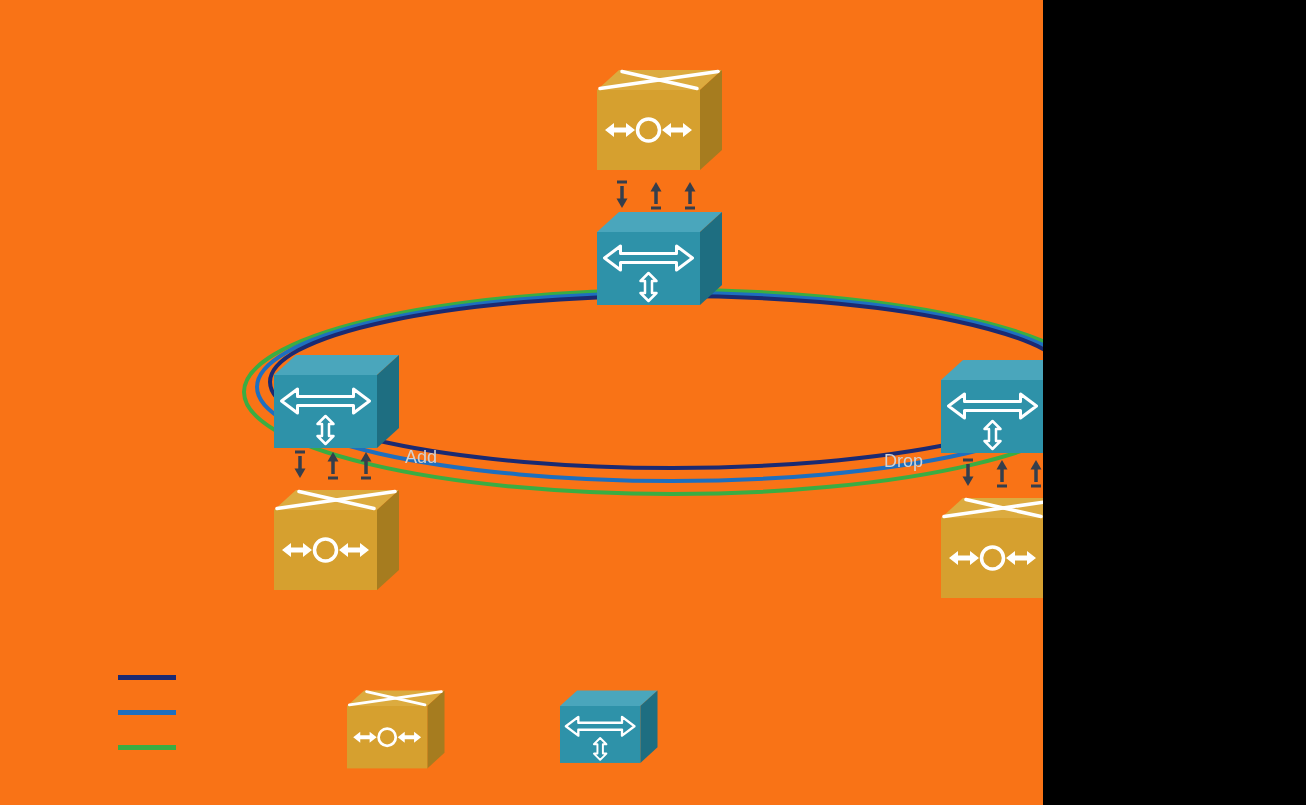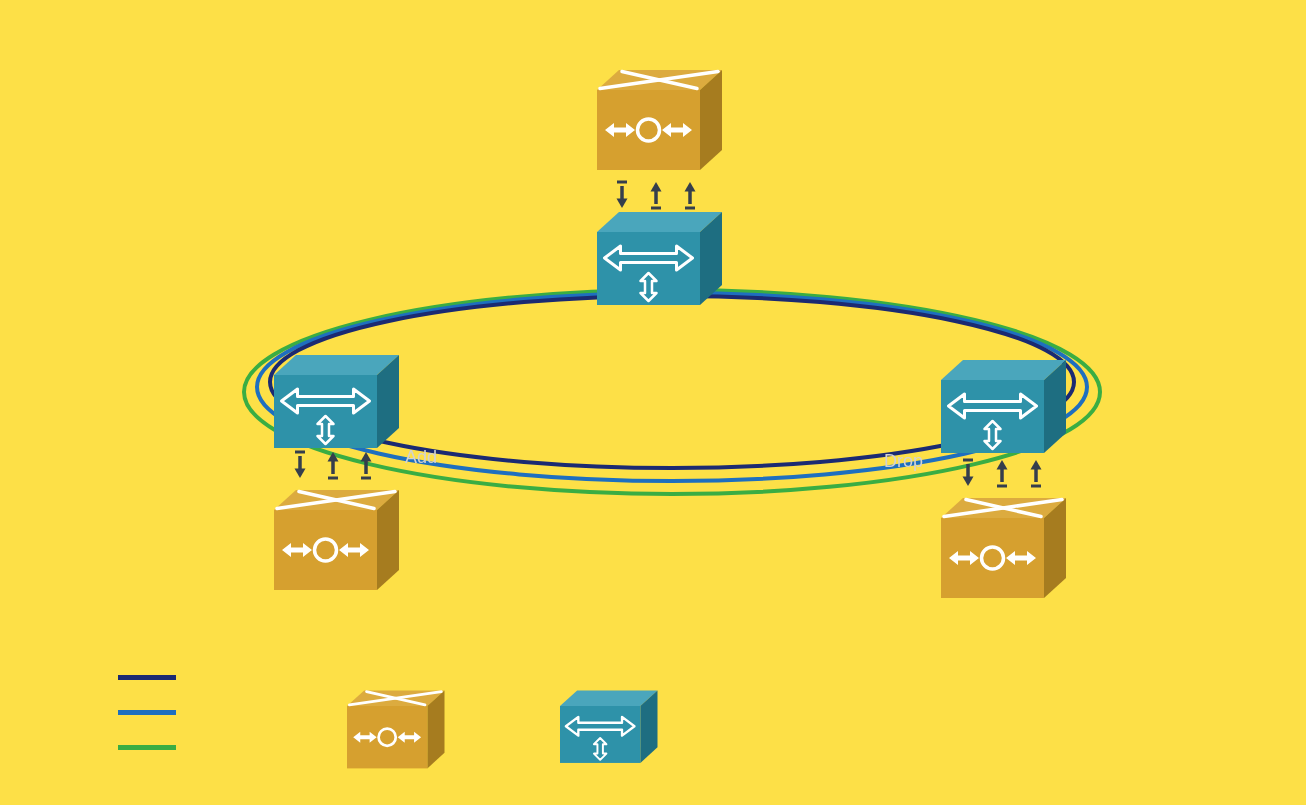--- a/index.html
+++ b/index.html
@@ -2,23 +2,23 @@
 <html><head>
 <meta charset="utf-8">
 <style>
   html, body {
     margin: 0;
     padding: 0;
     background: #000000;
   }
   .stage {
     position: relative;
-    width: 1306px;
+    width: 1043px;
     height: 805px;
-    background: #fde047;
+    background: #f97316;
     overflow: hidden;
     font-family: "Liberation Sans", sans-serif;
   }
   svg { display: block; }
 
   
   .router-front { fill: #d6a02f; }
   .router-top   { fill: #dcab3f; }
   .router-side  { fill: #a67c1f; }
   .switch-front { fill: #2e92a9; }

